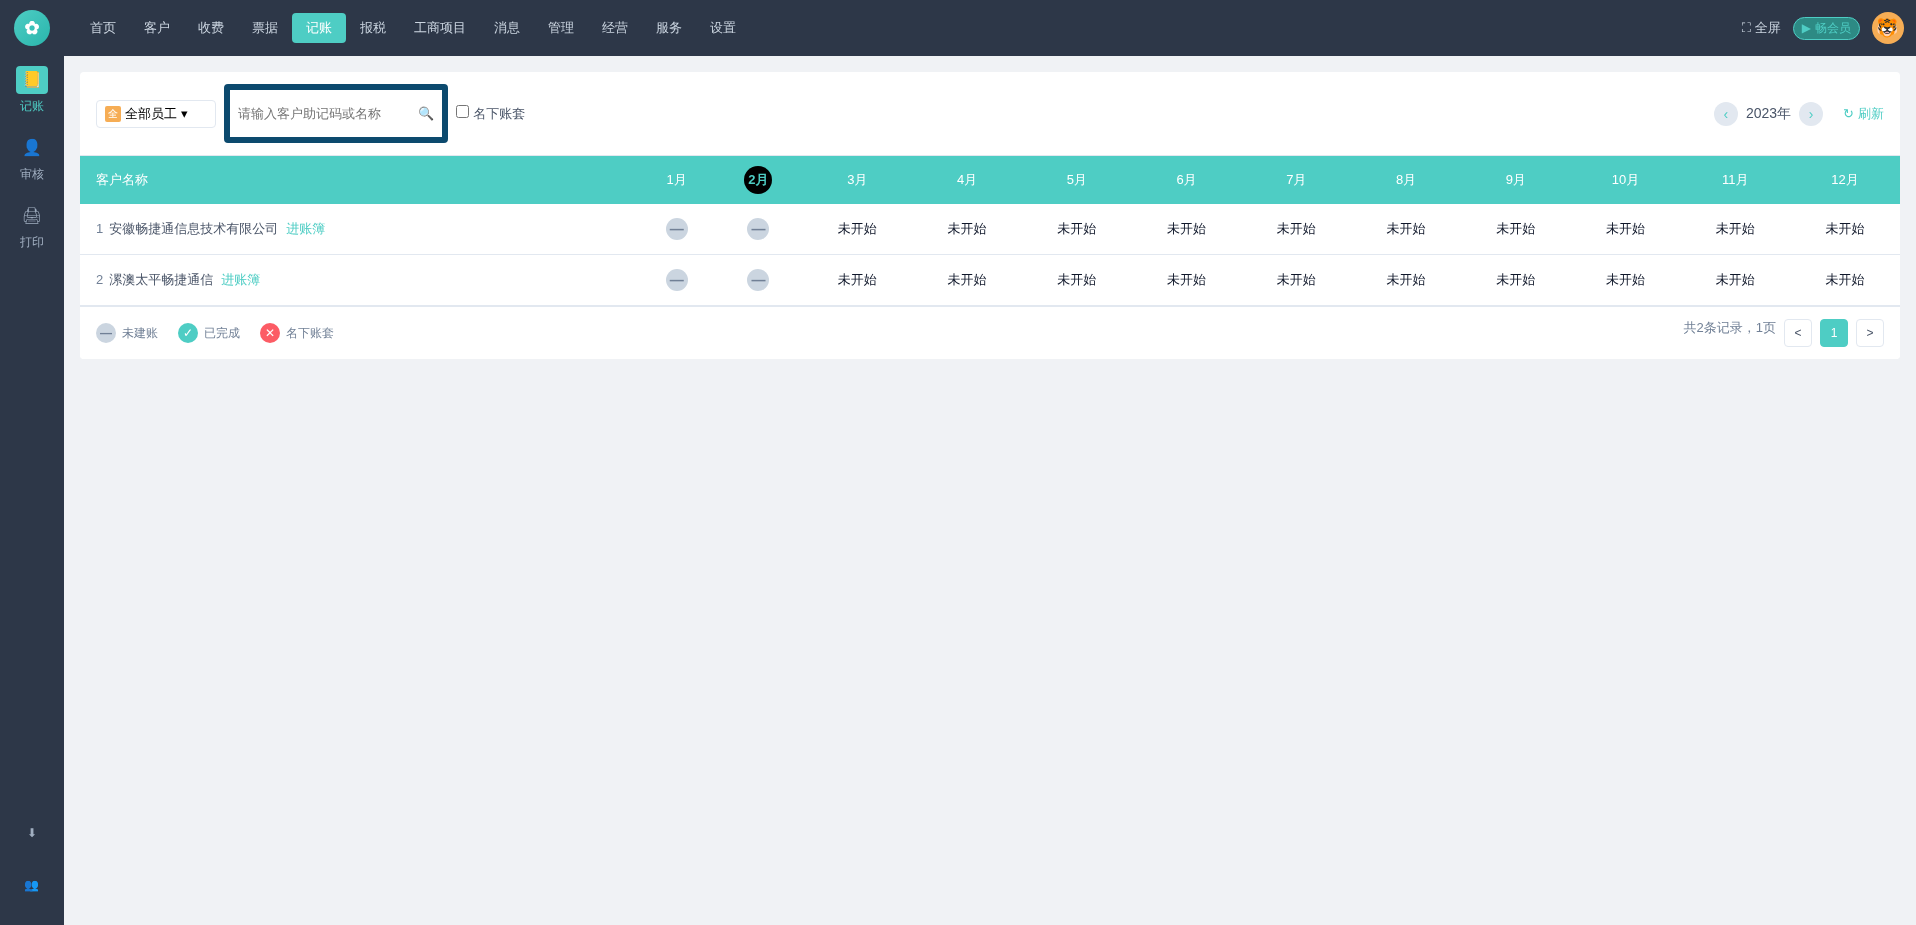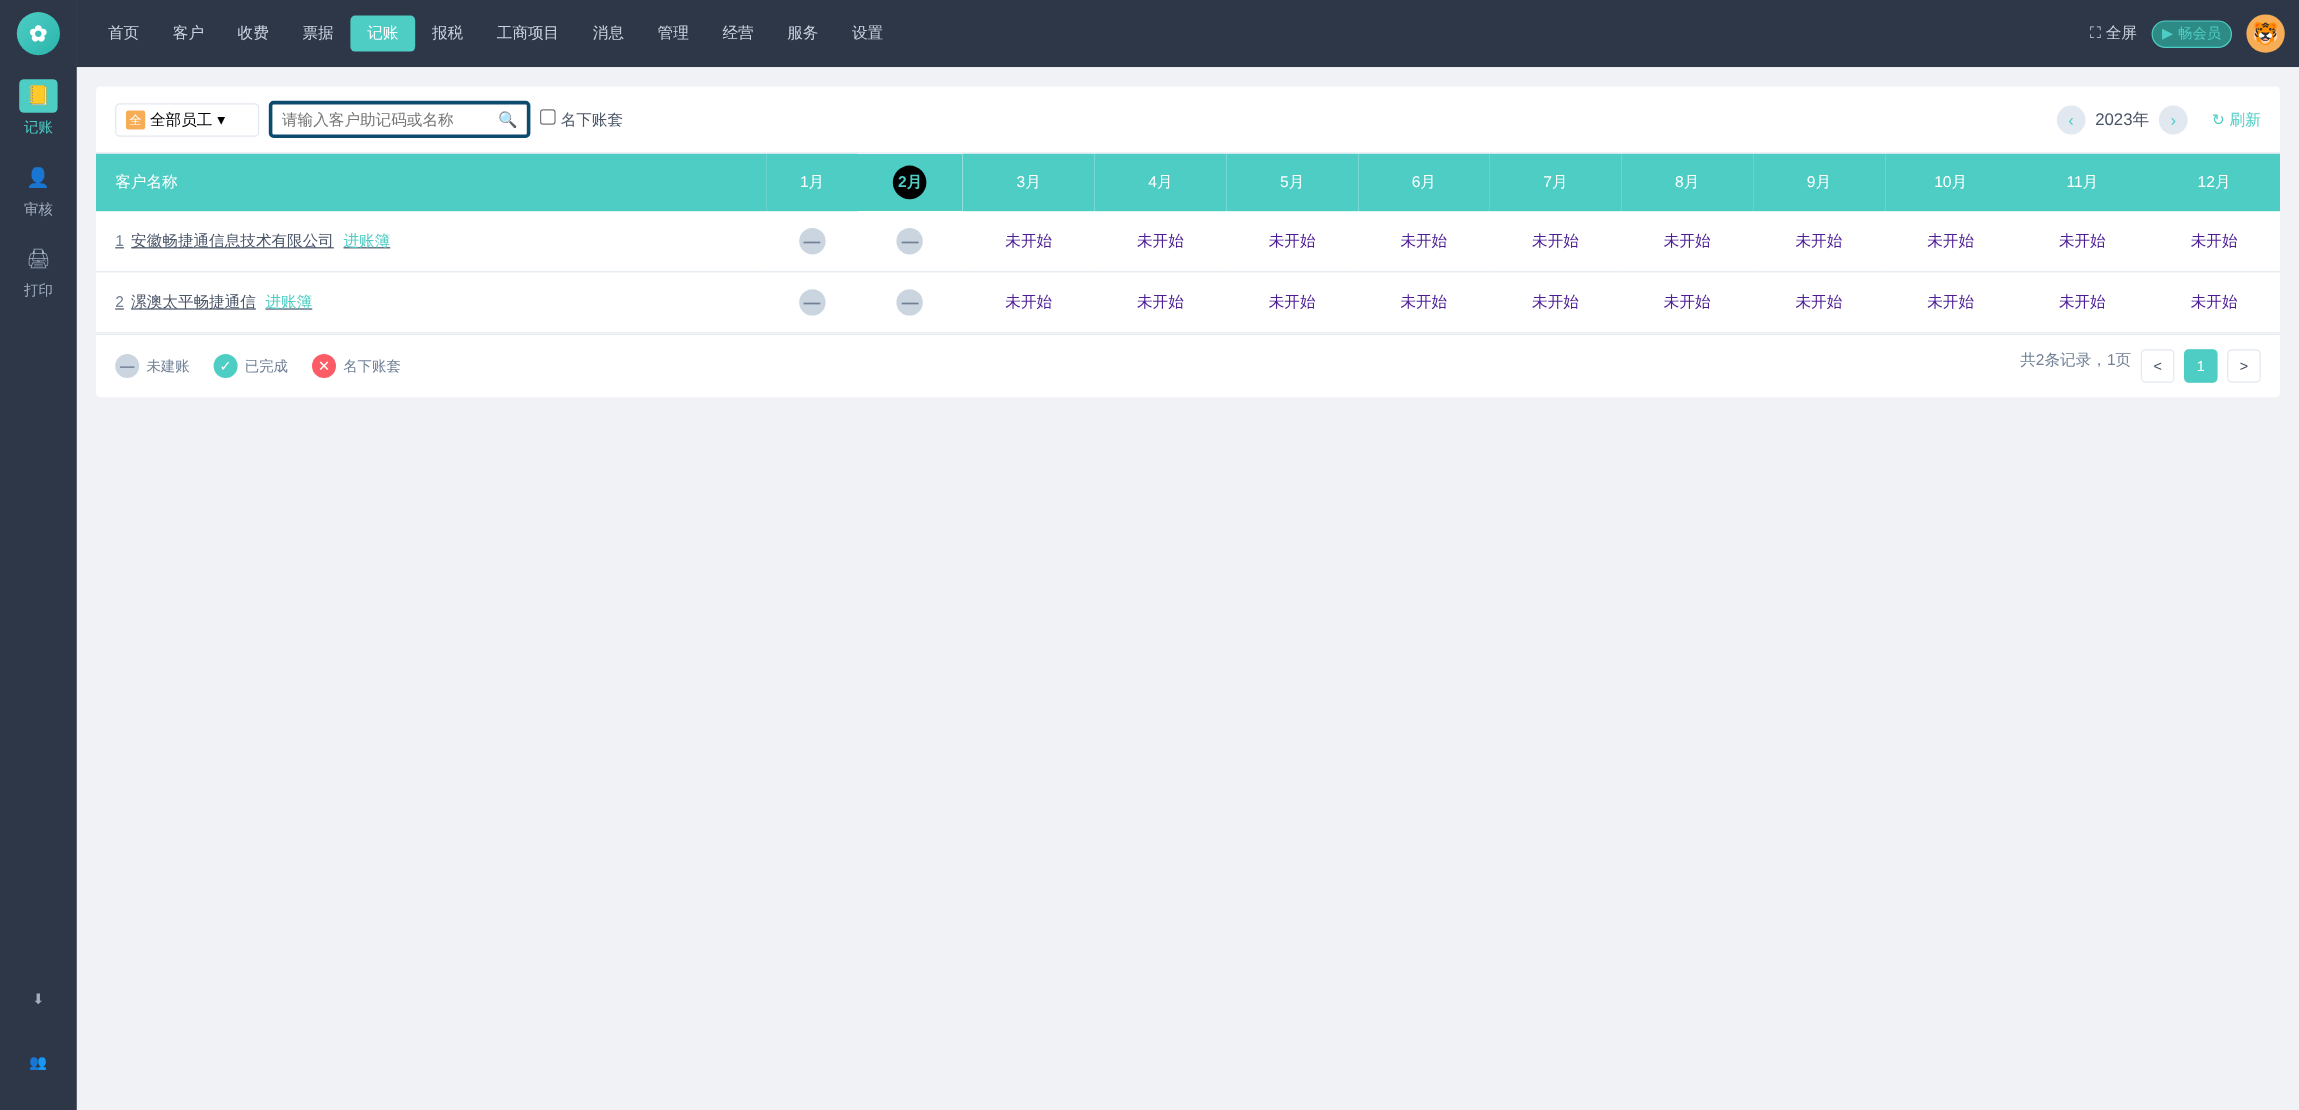--- a/index.html
+++ b/index.html
@@ -189,23 +189,23 @@
       border-radius: 2px;
       display: flex;
       align-items: center;
       justify-content: center;
       color: white;
       font-size: 10px;
     }
     .search-input-wrapper {
       display: flex;
       align-items: center;
-      border: 3px solid #0c4a6e;
-      border-radius: 4px;
-      padding: 5px 8px;
+      border: 6px solid #0c4a6e;
+      border-radius: 4px;
+      padding: 16px 8px;
       gap: 4px;
       min-width: 200px;
     }
     .search-input-wrapper input {
       border: none;
       outline: none;
       font-size: 13px;
       color: #718096;
       width: 100%;
       background: transparent;
@@ -295,42 +295,41 @@
       padding: 14px 8px;
       text-align: center;
       font-size: 13px;
       color: #718096;
       white-space: nowrap;
     }
     tbody td:first-child {
       text-align: left;
       padding-left: 16px;
       color: #4a5568;
-      text-decoration: underline;
     }
     .client-number { color: #718096; margin-right: 6px; }
     .client-link {
       color: #4ecdc4;
       cursor: pointer;
       margin-left: 8px;
       font-size: 13px;
     }
     .status-dash {
       display: inline-flex;
       align-items: center;
       justify-content: center;
       width: 22px;
       height: 22px;
       border-radius: 50%;
       background: #cbd5e0;
       color: #718096;
       font-size: 14px;
       font-weight: bold;
     }
-    .not-started { color: #4c1d95; font-size: 13px; }
+    .not-started { color: #0f172a; font-size: 13px; }
 
     
     .footer {
       padding: 12px 16px;
       border-top: 1px solid #e2e8f0;
       display: flex;
       align-items: center;
       gap: 20px;
       background: white;
     }

